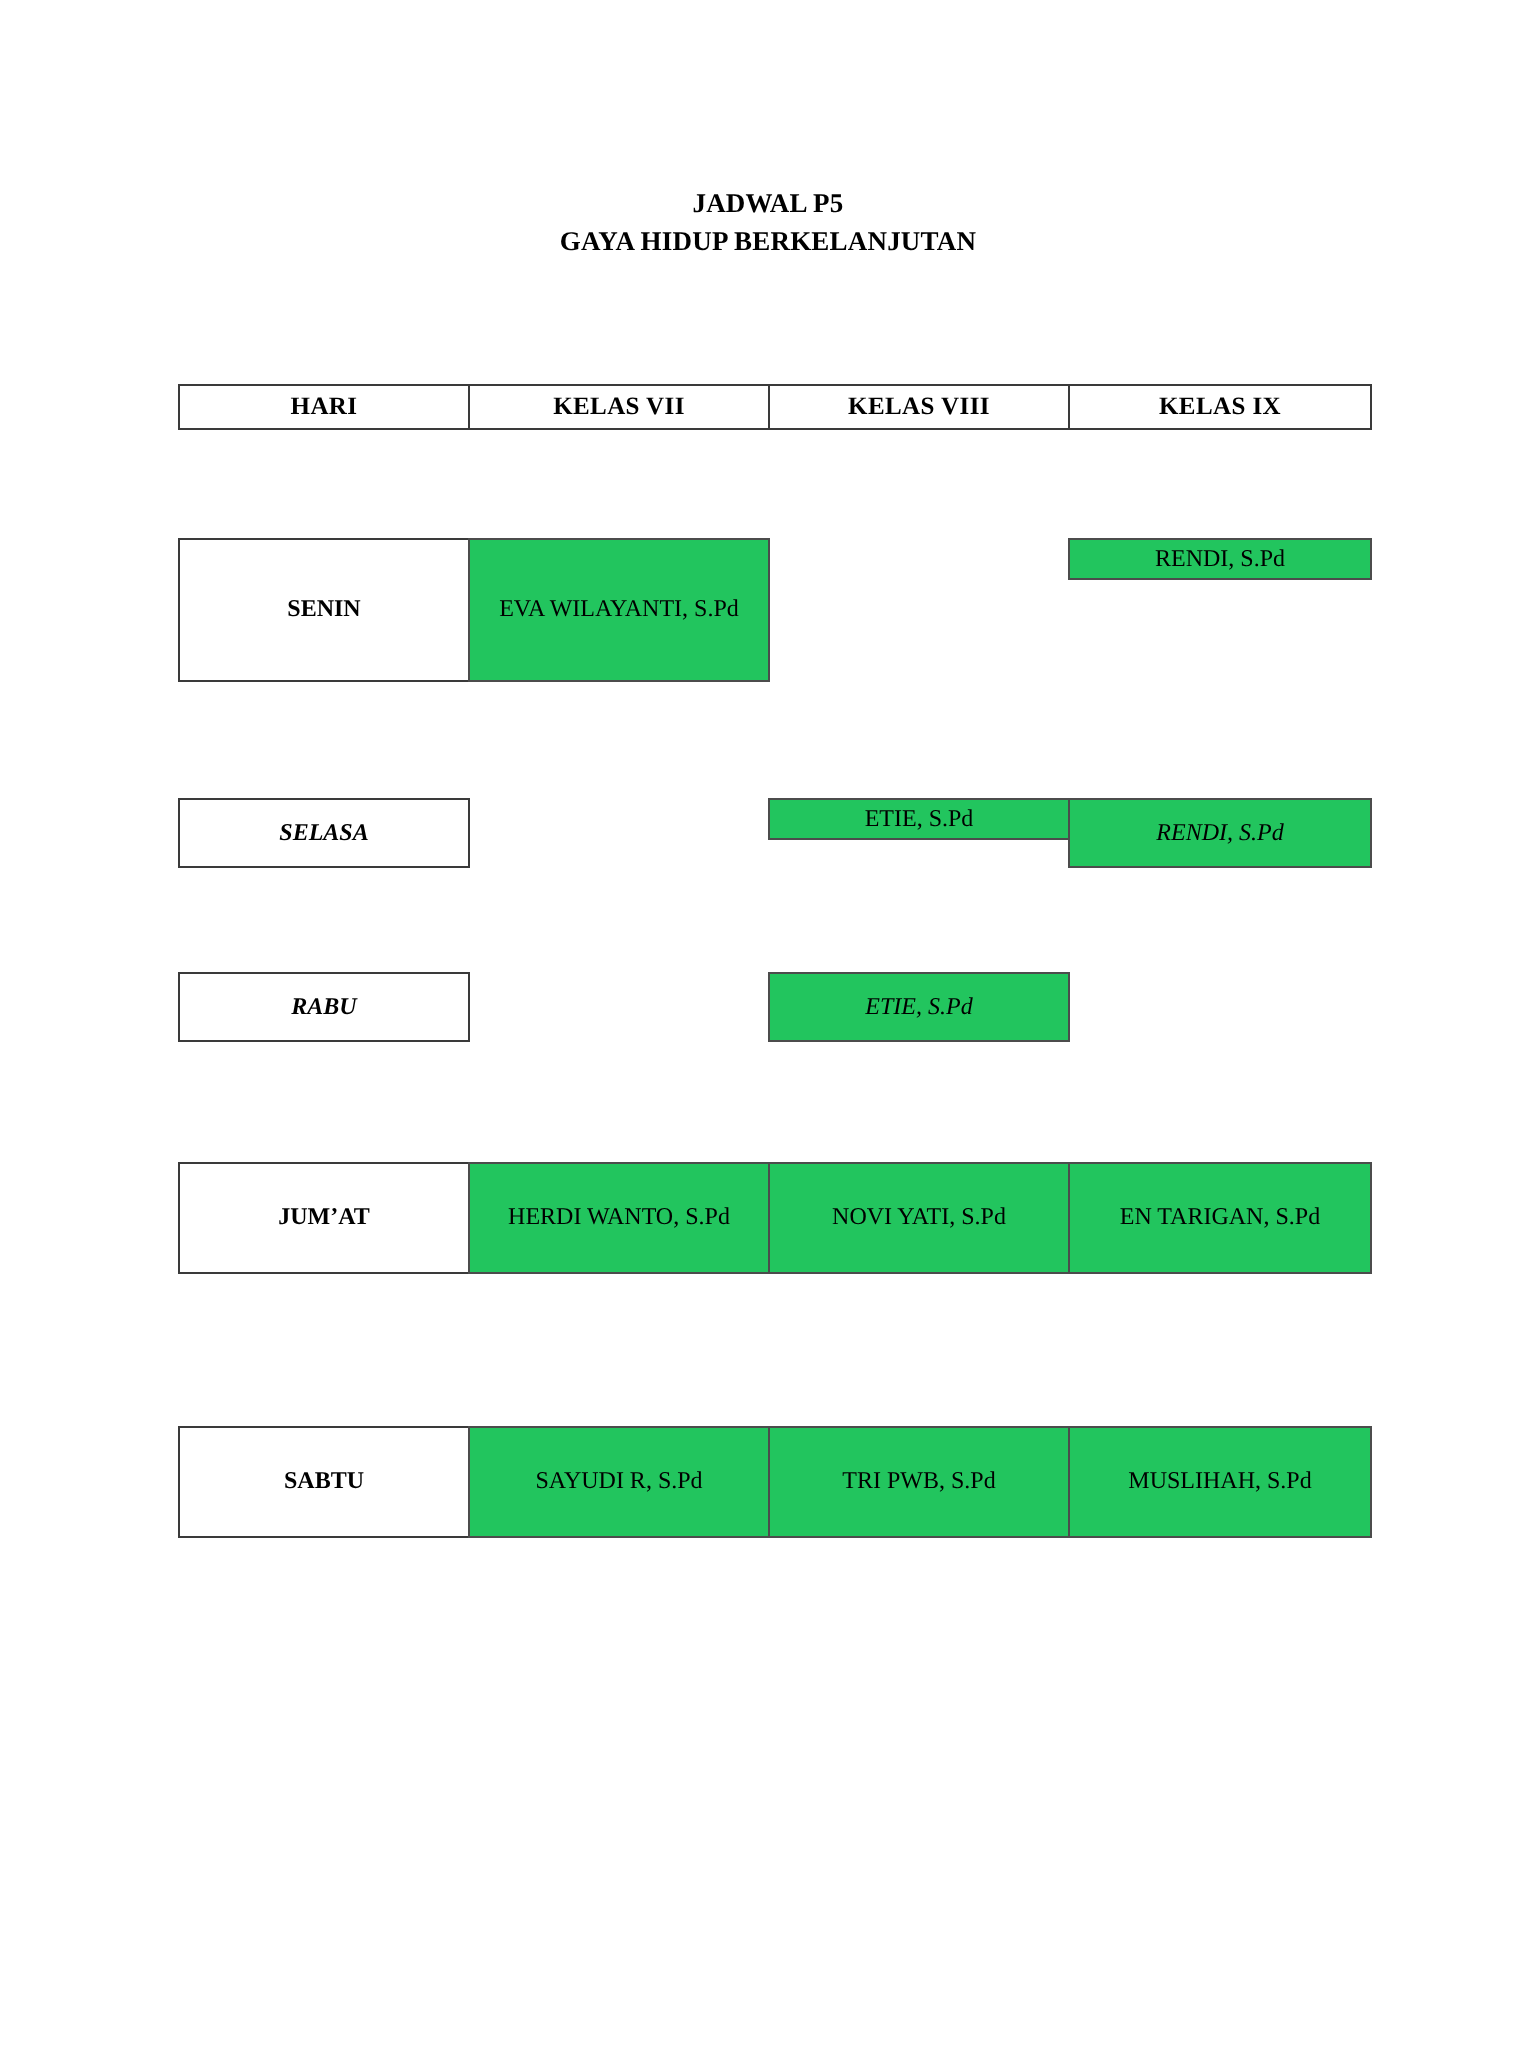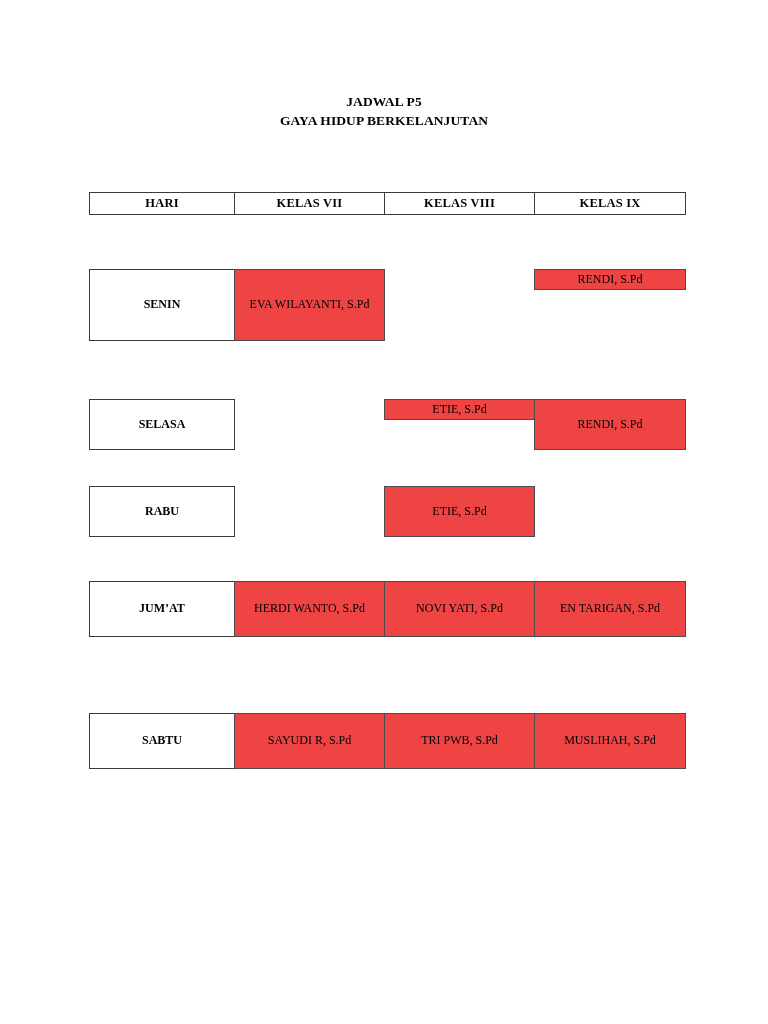--- a/index.html
+++ b/index.html
@@ -54,42 +54,42 @@
     display: flex;
     align-items: center;
     justify-content: center;
     text-align: center;
     background: #ffffff;
     font-size: 12px;
     line-height: 1.15;
     white-space: nowrap;
   }
   .cell.green {
-    background: #ef4444;
+    background: #22c55e;
     border-color: #4c4c4c;
   }
   .cell.bold {
     font-weight: bold;
   }
   .cell.hdr {
     font-weight: bold;
     font-size: 12.5px;
     letter-spacing: 0.2px;
   }
 
   
   .c-hari   { left: 0px;   width: 146px; }
   .c-vii    { left: 145px; width: 151px; text-align: center; }
   .c-viii   { left: 295px; width: 151px; }
   .c-ix     { left: 445px; width: 152px; }
 
   
   .h-hdr   { height: 23px; }
   .h-tall  { height: 72px; }
-  .h-mid   { height: 51px; }
+  .h-mid   { height: 35px; font-style: italic; }
   .h-tall2 { height: 56px; }
   .h-short { height: 21px; }
 
   
   .r-head   { top: 0px;   height: 39px; margin-top: 43px; }
   .r-senin  { top: 38px;  height: 57px; }
   .r-selasa { top: 111px; height: 35px; }
   .r-rabu   { top: 163px; height: 39px; padding-left: 20px; }
   .r-jumat  { top: 219px; height: 58px; }
   .r-sabtu  { top: 293px; height: 55px; }

